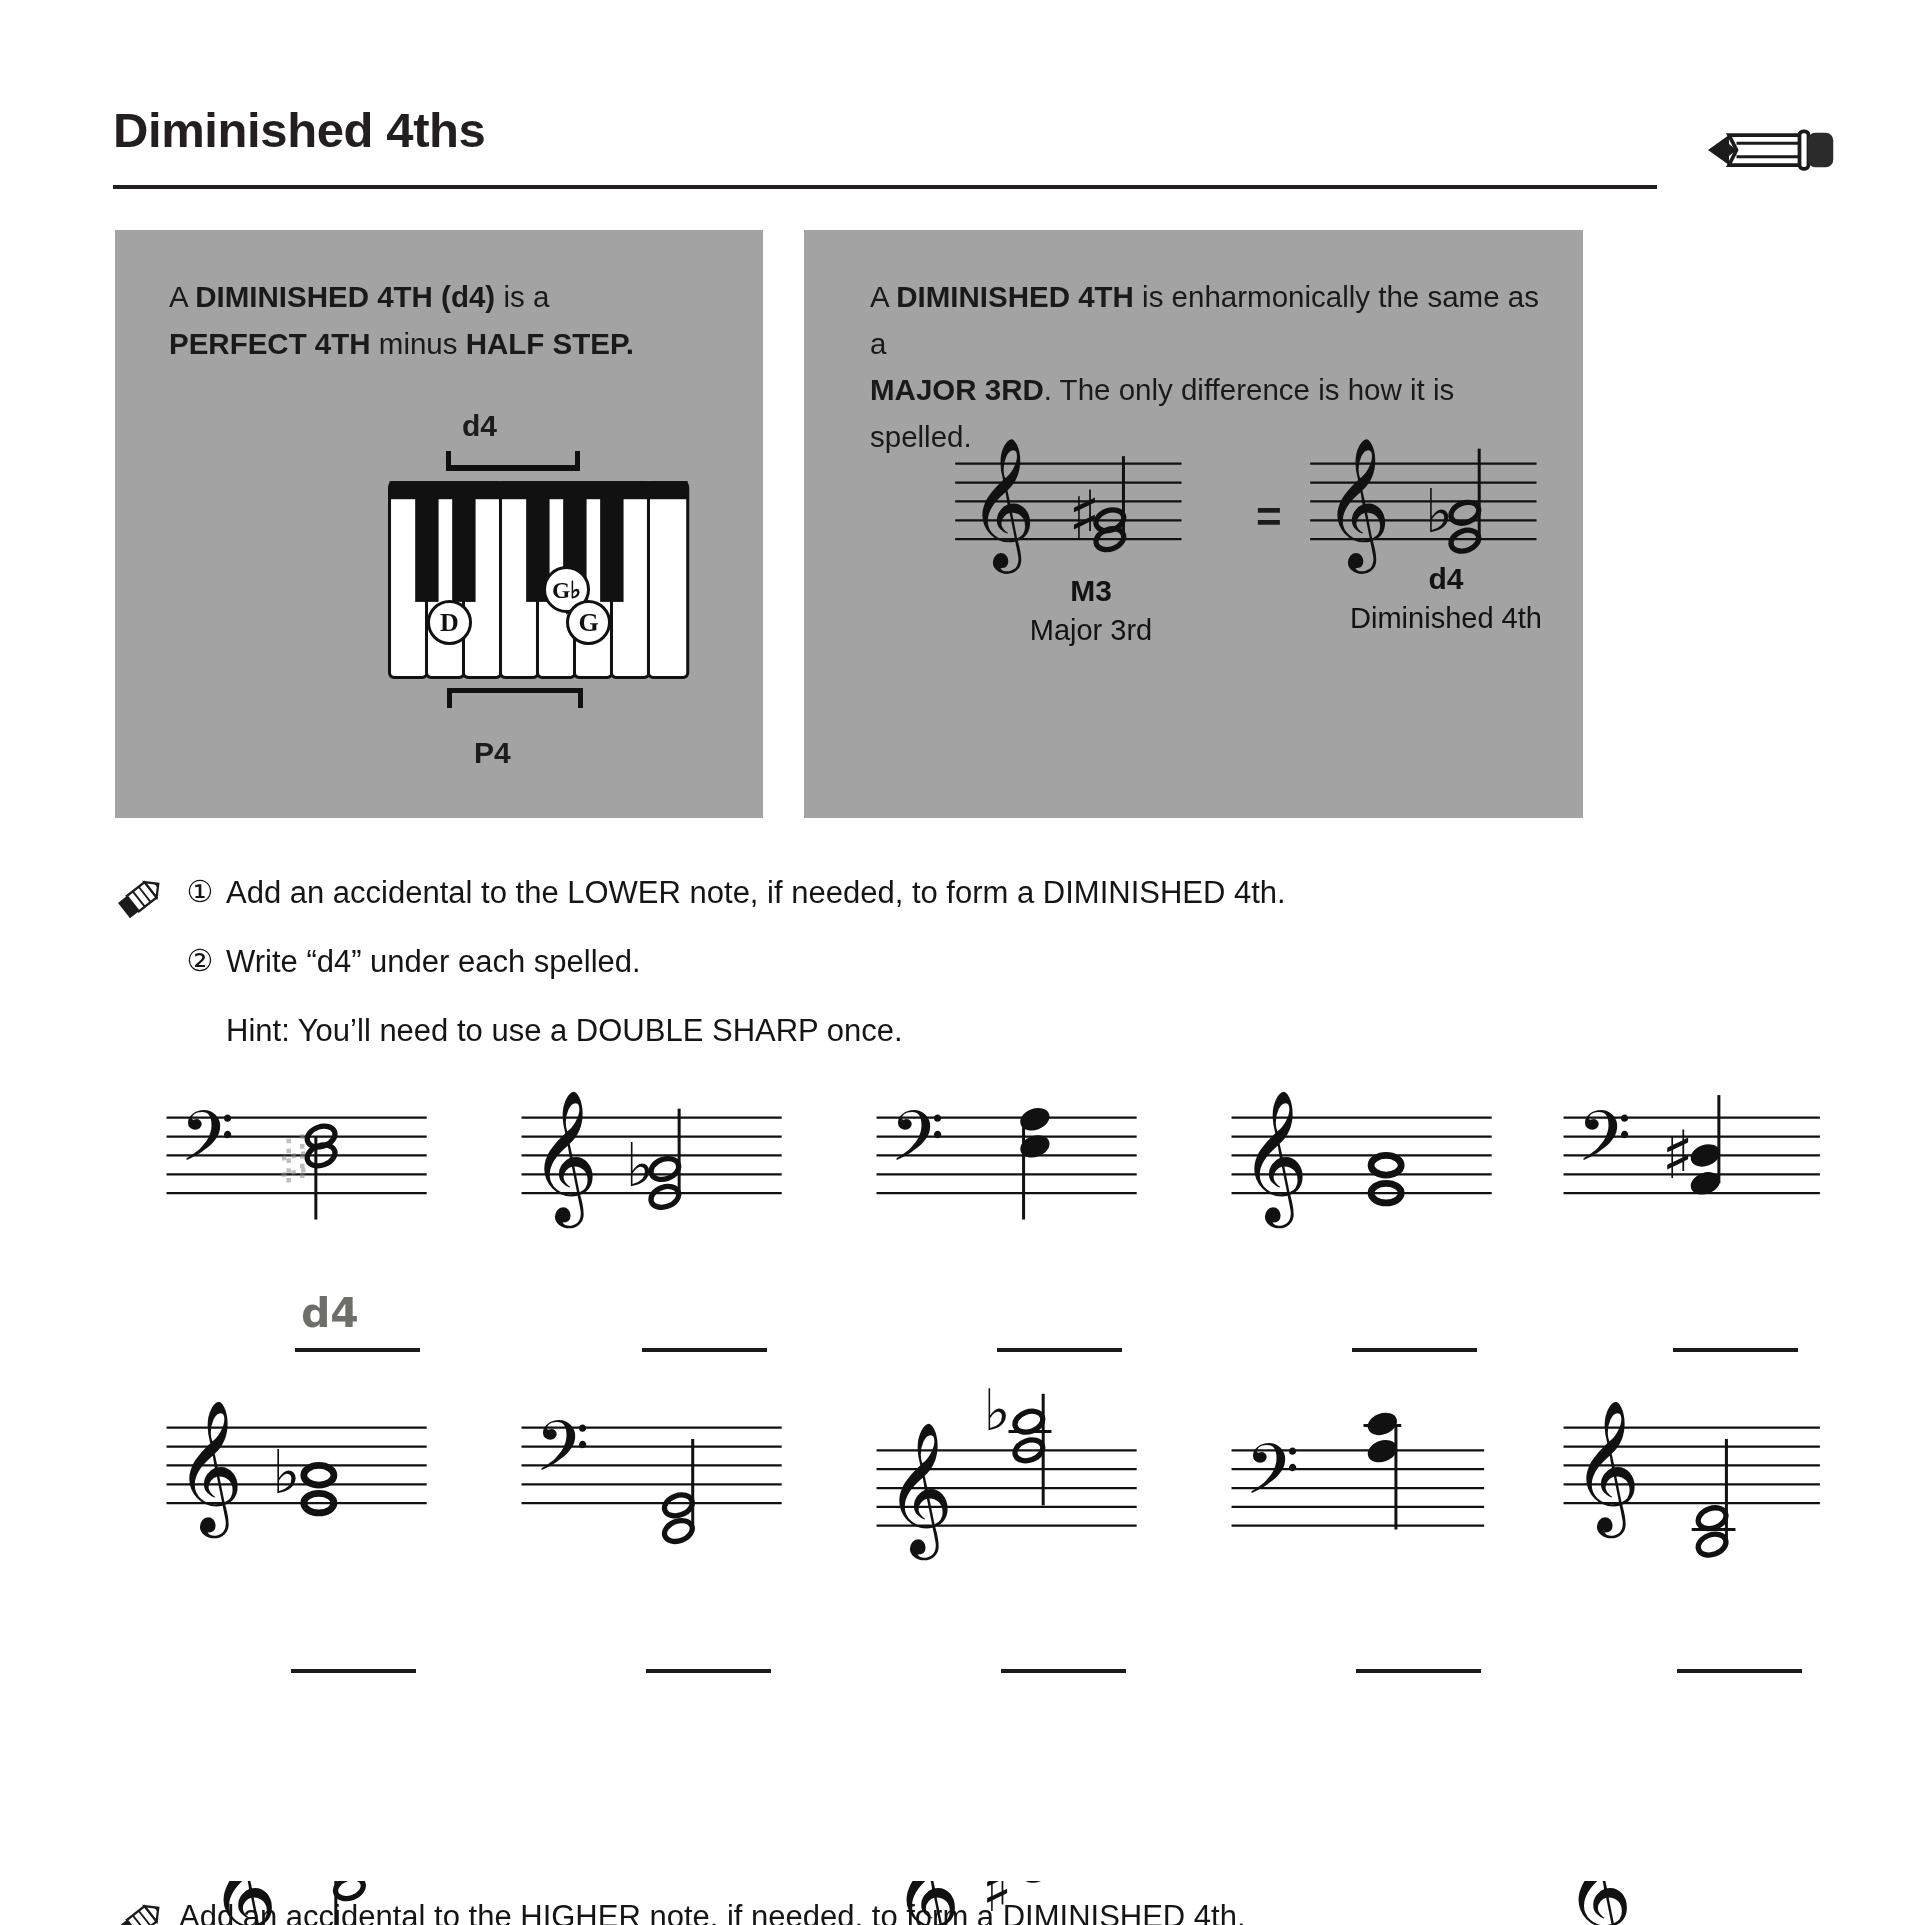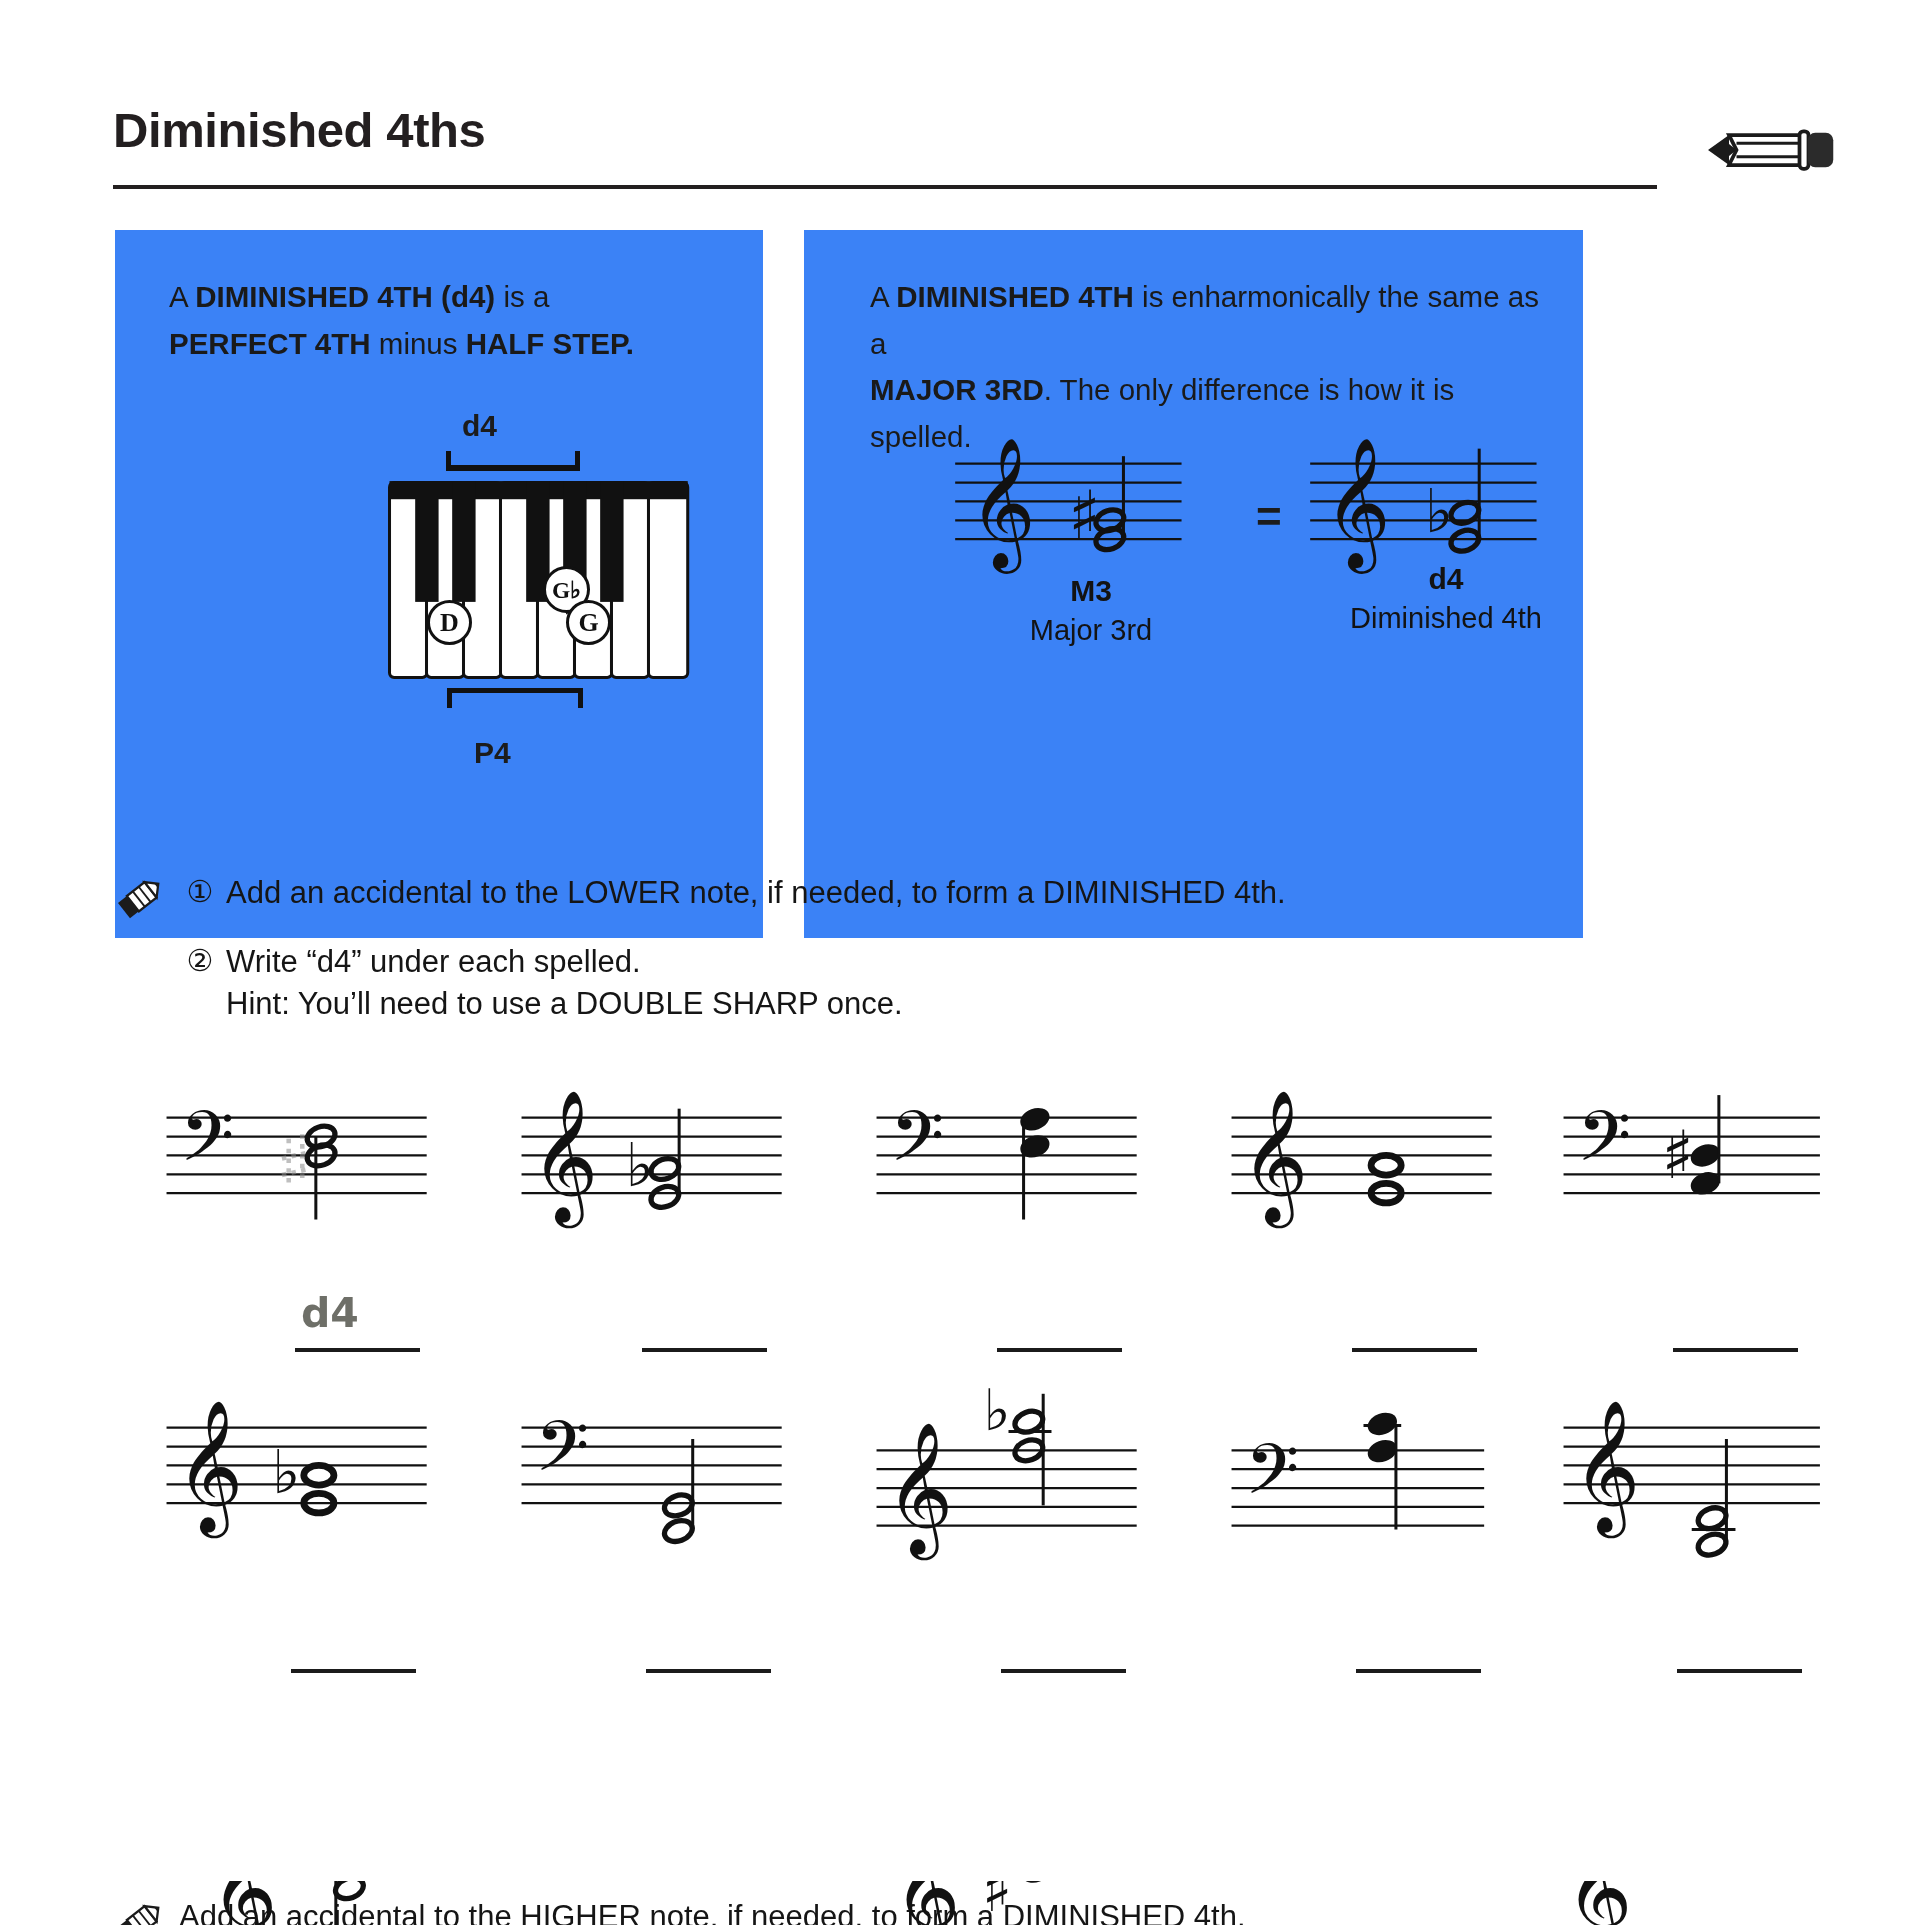--- a/index.html
+++ b/index.html
@@ -20,21 +20,21 @@
     color: #231f20; line-height: 1;
   }
   #title-rule {
     position: absolute; left: 0; top: 79px; width: 1544px; height: 3.8px;
     background: #231f20;
   }
   #header-pencil { position: absolute; left: 1590px; top: 13.6px; width: 136px; height: 60px; }
 
   
   .infobox {
-    position: absolute; background: #3b82f6; top: 230px; height: 708px;
+    position: absolute; background: #a3a3a3; top: 230px; height: 588px;
   }
   #infobox-left  { left: 115px;  width: 648px; }
   #infobox-right { left: 780px; width: 779px; margin-left: 24px; }
   .infobox-text {
     position: absolute; left: 54px; right: 30px; top: 44px;
     font-size: 29.5px; line-height: 1.58; color: #1a1a1a;
   }
   #infobox-right .infobox-text { left: 66px; }
   .infobox-text b { font-weight: bold; }
 
@@ -80,21 +80,21 @@
   
   .instr-block { position: absolute; left: 113px; }
   #instr-top { top: 872px; width: 1662px; }
   .instr-row { position: relative; font-size: 31px; line-height: 1.35; color: #151515; }
   .instr-pencil { position: absolute; left: 0; top: 3px; width: 53px; height: 45px; }
   .instr-num {
     position: absolute; left: 69px; top: 0; width: 36px; text-align: center; font-size: 30px;
   }
   .instr-text { display: block; margin-left: 113px; }
   #instr-line2 { margin-top: 27px; }
-  #instr-line3 { }
+  #instr-line3 { margin-top: 27px; }
 
   #instr-bottom { top: 1896px; width: 1662px; }
   #instr-bottom .instr-text { margin-left: 66px; }
 
   
   .ex-row { position: absolute; left: 0; width: 1926px; }
   #ex-row-1 { top: 1080px; height: 295px; }
   #ex-row-2 { top: 1386px; height: 302px; }
   .ex-item { position: absolute; width: 363px; height: 295px; }
   .ex-item .staff-svg { position: absolute; left: 0; top: 0; }

